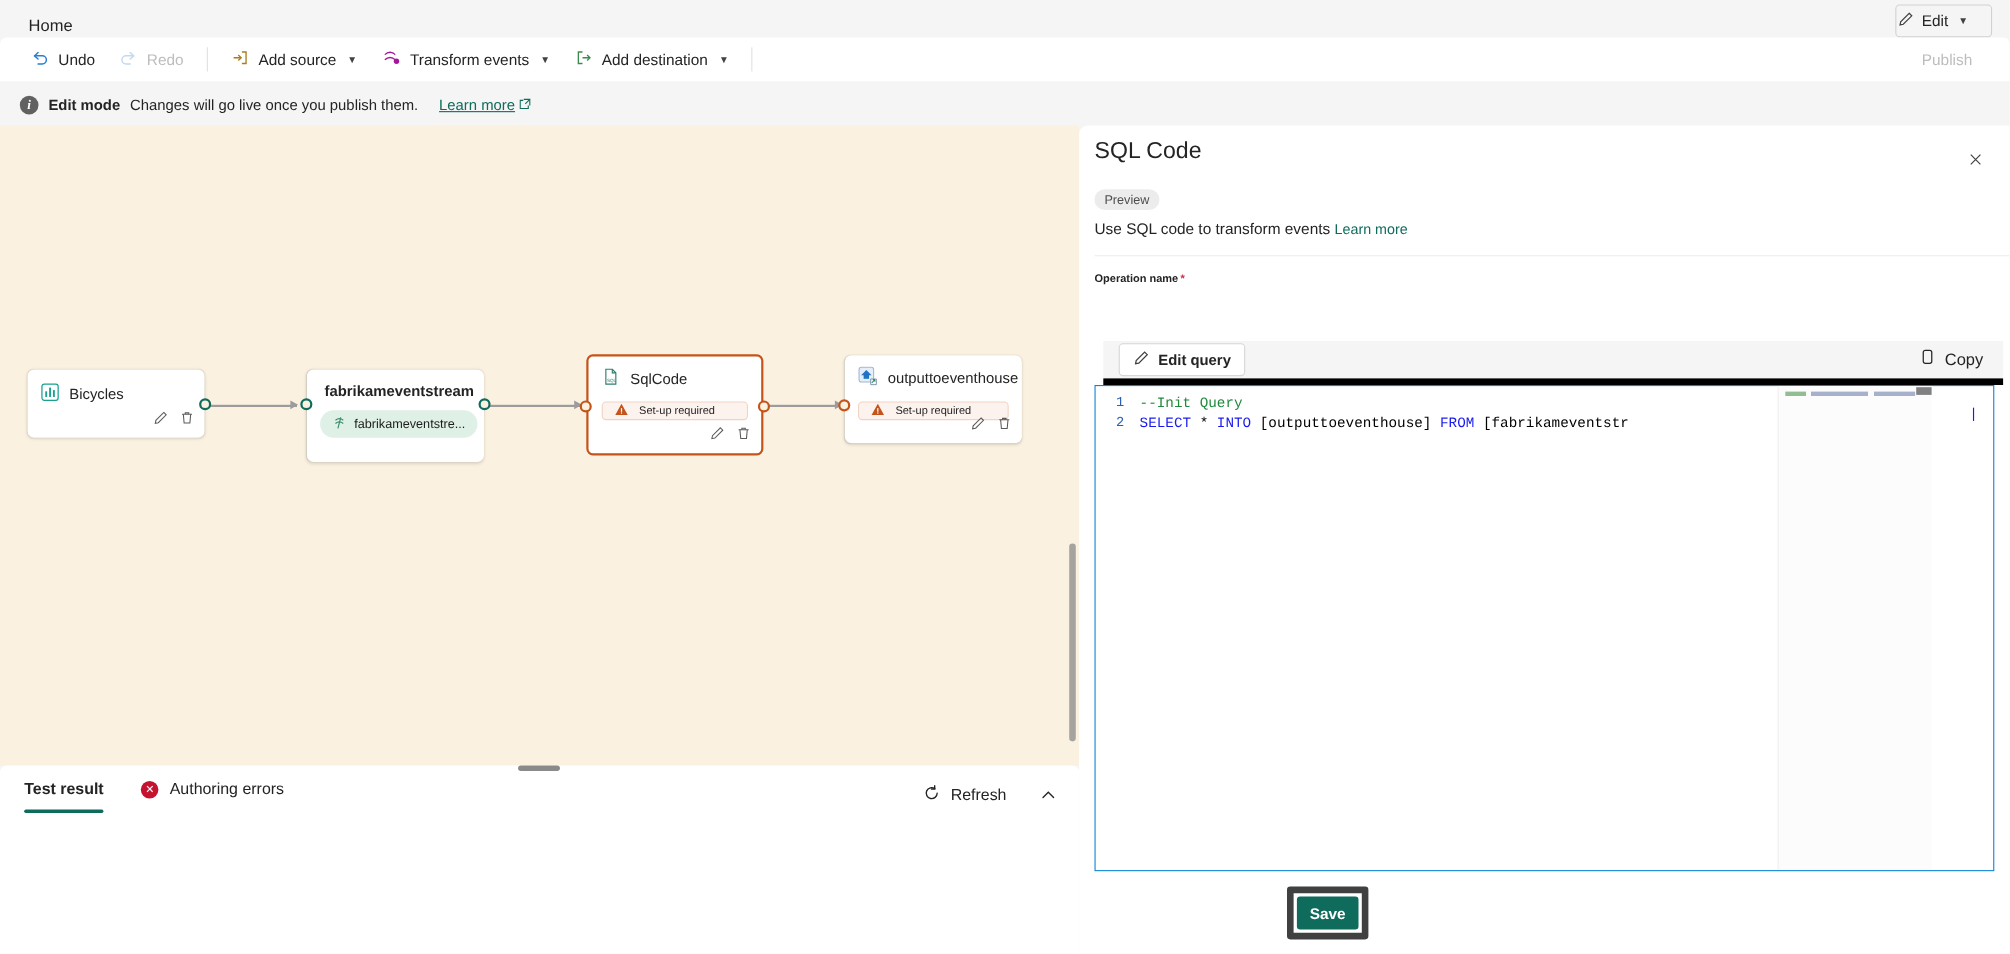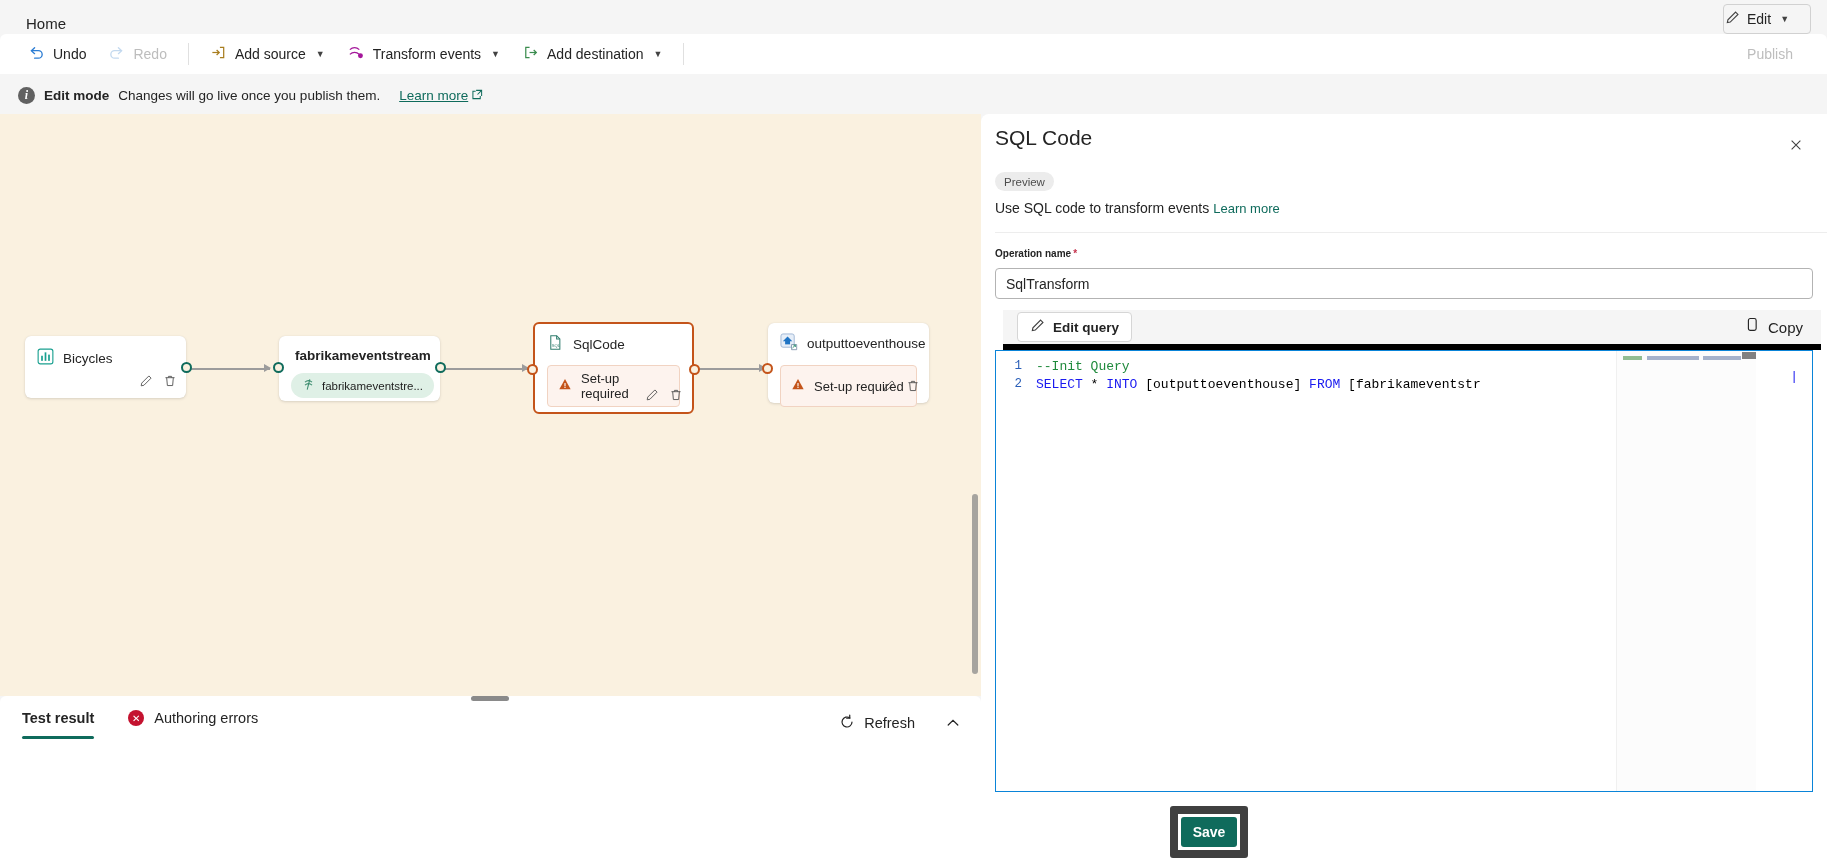--- a/index.html
+++ b/index.html
@@ -100,24 +100,24 @@
     position: absolute; right: 9px; bottom: 6px;
     display: flex; gap: 10px; align-items: center;
   }
   .act { cursor: pointer; opacity: .85; }
   .pill-stream {
     margin: 10px 12px 0 12px; height: 25px; border-radius: 13px;
     background: #dff0e6; display: flex; align-items: center; gap: 7px;
     padding: 0 11px; font-size: 11.5px; color: #1d1d1d; width: fit-content; text-align: center;
   }
   .pill-warn {
-    margin: 11px 12px 0 12px; height: 42px; border-radius: 4px;
+    margin: 11px 12px 0 12px; height: 17px; border-radius: 4px;
     background: #fdf3ee; border: 1px solid #f1d3c2;
     display: flex; align-items: center; gap: 9px;
-    padding: 0 10px; font-size: 13px; color: #242424;
+    padding: 0 10px; font-size: 10px; color: #242424;
   }
   .port {
     position: absolute; width: 11px; height: 11px; border-radius: 50%;
     background: #faf1e0; border: 2px solid #0f6b5c;
   }
   .port.orange { border-color: #c4541a; }
   .edge { position: absolute; height: 2px; background: #9c9c9c; }
   .edge-head {
     position: absolute; width: 0; height: 0;
     border-left: 7px solid #9c9c9c;
@@ -267,21 +267,21 @@
     font-family: "Liberation Sans", sans-serif;
   }
   .collapse-btn {
     width: 28px; height: 28px; display: flex; align-items: center; justify-content: center;
     cursor: pointer; color: #242424;
   }
 
   
   .save-wrap {
     position: absolute; left: 1170px; top: 806px; padding: 3px;
-    border: 8px solid #404040; border-radius: 3px;
+    border: 6px solid #404040; border-radius: 3px;
   }
   .save-btn {
     width: 56px; height: 30px; background: #0f6b5c; color: #ffffff;
     border: none; border-radius: 3px; font-size: 14px; font-weight: 600;
     cursor: pointer; font-family: "Liberation Sans", sans-serif;
   }
 </style>
 </head>
 <body>
 
@@ -404,21 +404,21 @@
           <svg width="14" height="14" viewBox="0 0 16 16" fill="none" stroke="#3f3f3f" stroke-width="1.1">
             <path d="M2.8 4.2h10.4"></path>
               <path d="M6.2 4.2V2.7h3.6v1.5"></path>
             <path d="M4.2 4.2l.8 9h6l.8-9"></path>
           </svg>
         </span>
       </div>
       <div class="port" style="right:-6px; top:26px;"></div>
     </div>
 
-    <div class="node" style="left:279px; top:222px; width:161px; height:65px;">
+    <div class="node" style="left:279px; top:222px; width:161px; height:84px;">
       <div class="node-title bold">
         <span>fabrikameventstream</span>
       </div>
       <div class="pill-stream">
         <span>
           <svg width="13" height="13" viewBox="0 0 14 14" fill="none" stroke="#3b8c6e" stroke-width="1.15">
             <path d="M3.2 4.4c2.3-1.9 5.3-1.9 7.6 0"></path>
             <path d="M3.2 7.6c2.3-1.9 5.3-1.9 7.6 0"></path>
             <path d="M8.4 1.6L5.6 12.4"></path>
           </svg>
@@ -543,21 +543,20 @@
     </div>
     <div class="badge-preview">Preview</div>
     <div class="panel-sub">
       <span>Use SQL code to transform events</span><span class="lm">Learn more</span>
     </div>
     <div class="panel-div"></div>
 
     <div class="field-label">
       <span>Operation name</span><span class="req">*</span>
     </div>
-    <input class="field-input" value="SqlTransform" style="">
 
     <div class="editor-toolbar">
       <button class="edit-query-btn">
         <span>
           <svg width="15" height="15" viewBox="0 0 16 16" fill="none" stroke="#3f3f3f" stroke-width="1.2">
             <path d="M11.3 2.2l2.5 2.5-8.2 8.2-3.1.6.6-3.1z"></path>
           </svg>
         </span>
         <span>Edit query</span>
       </button>

